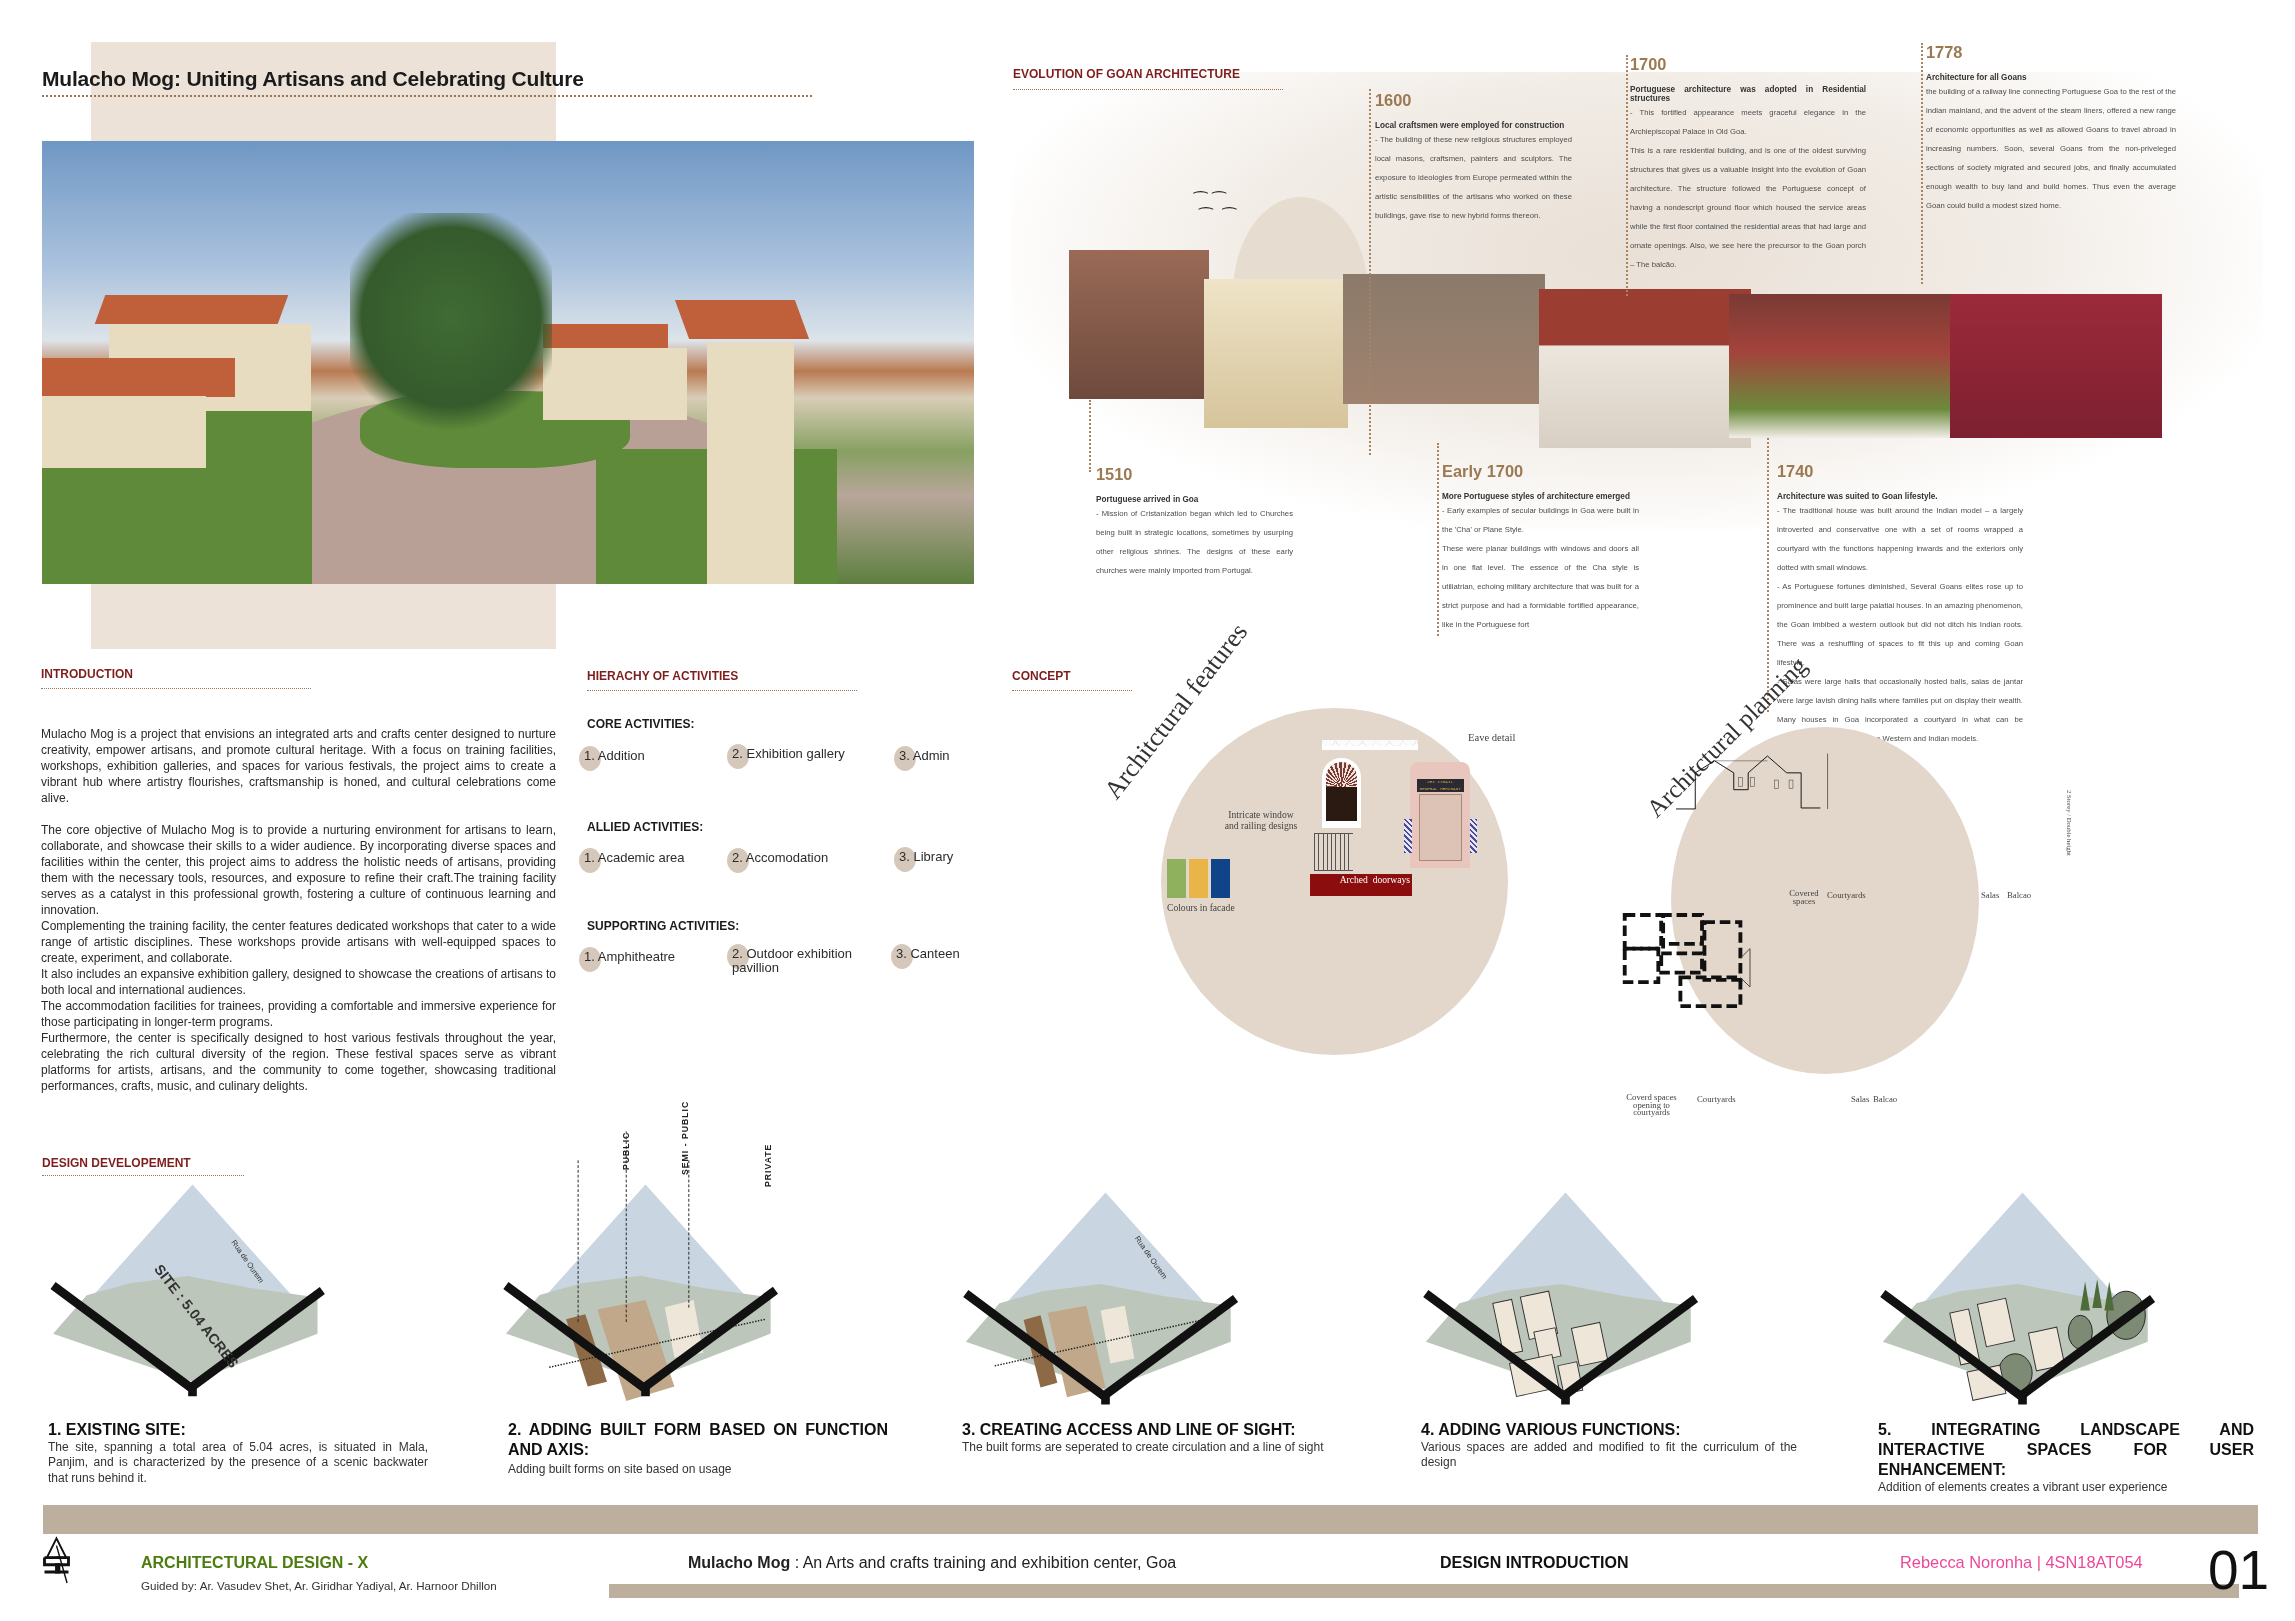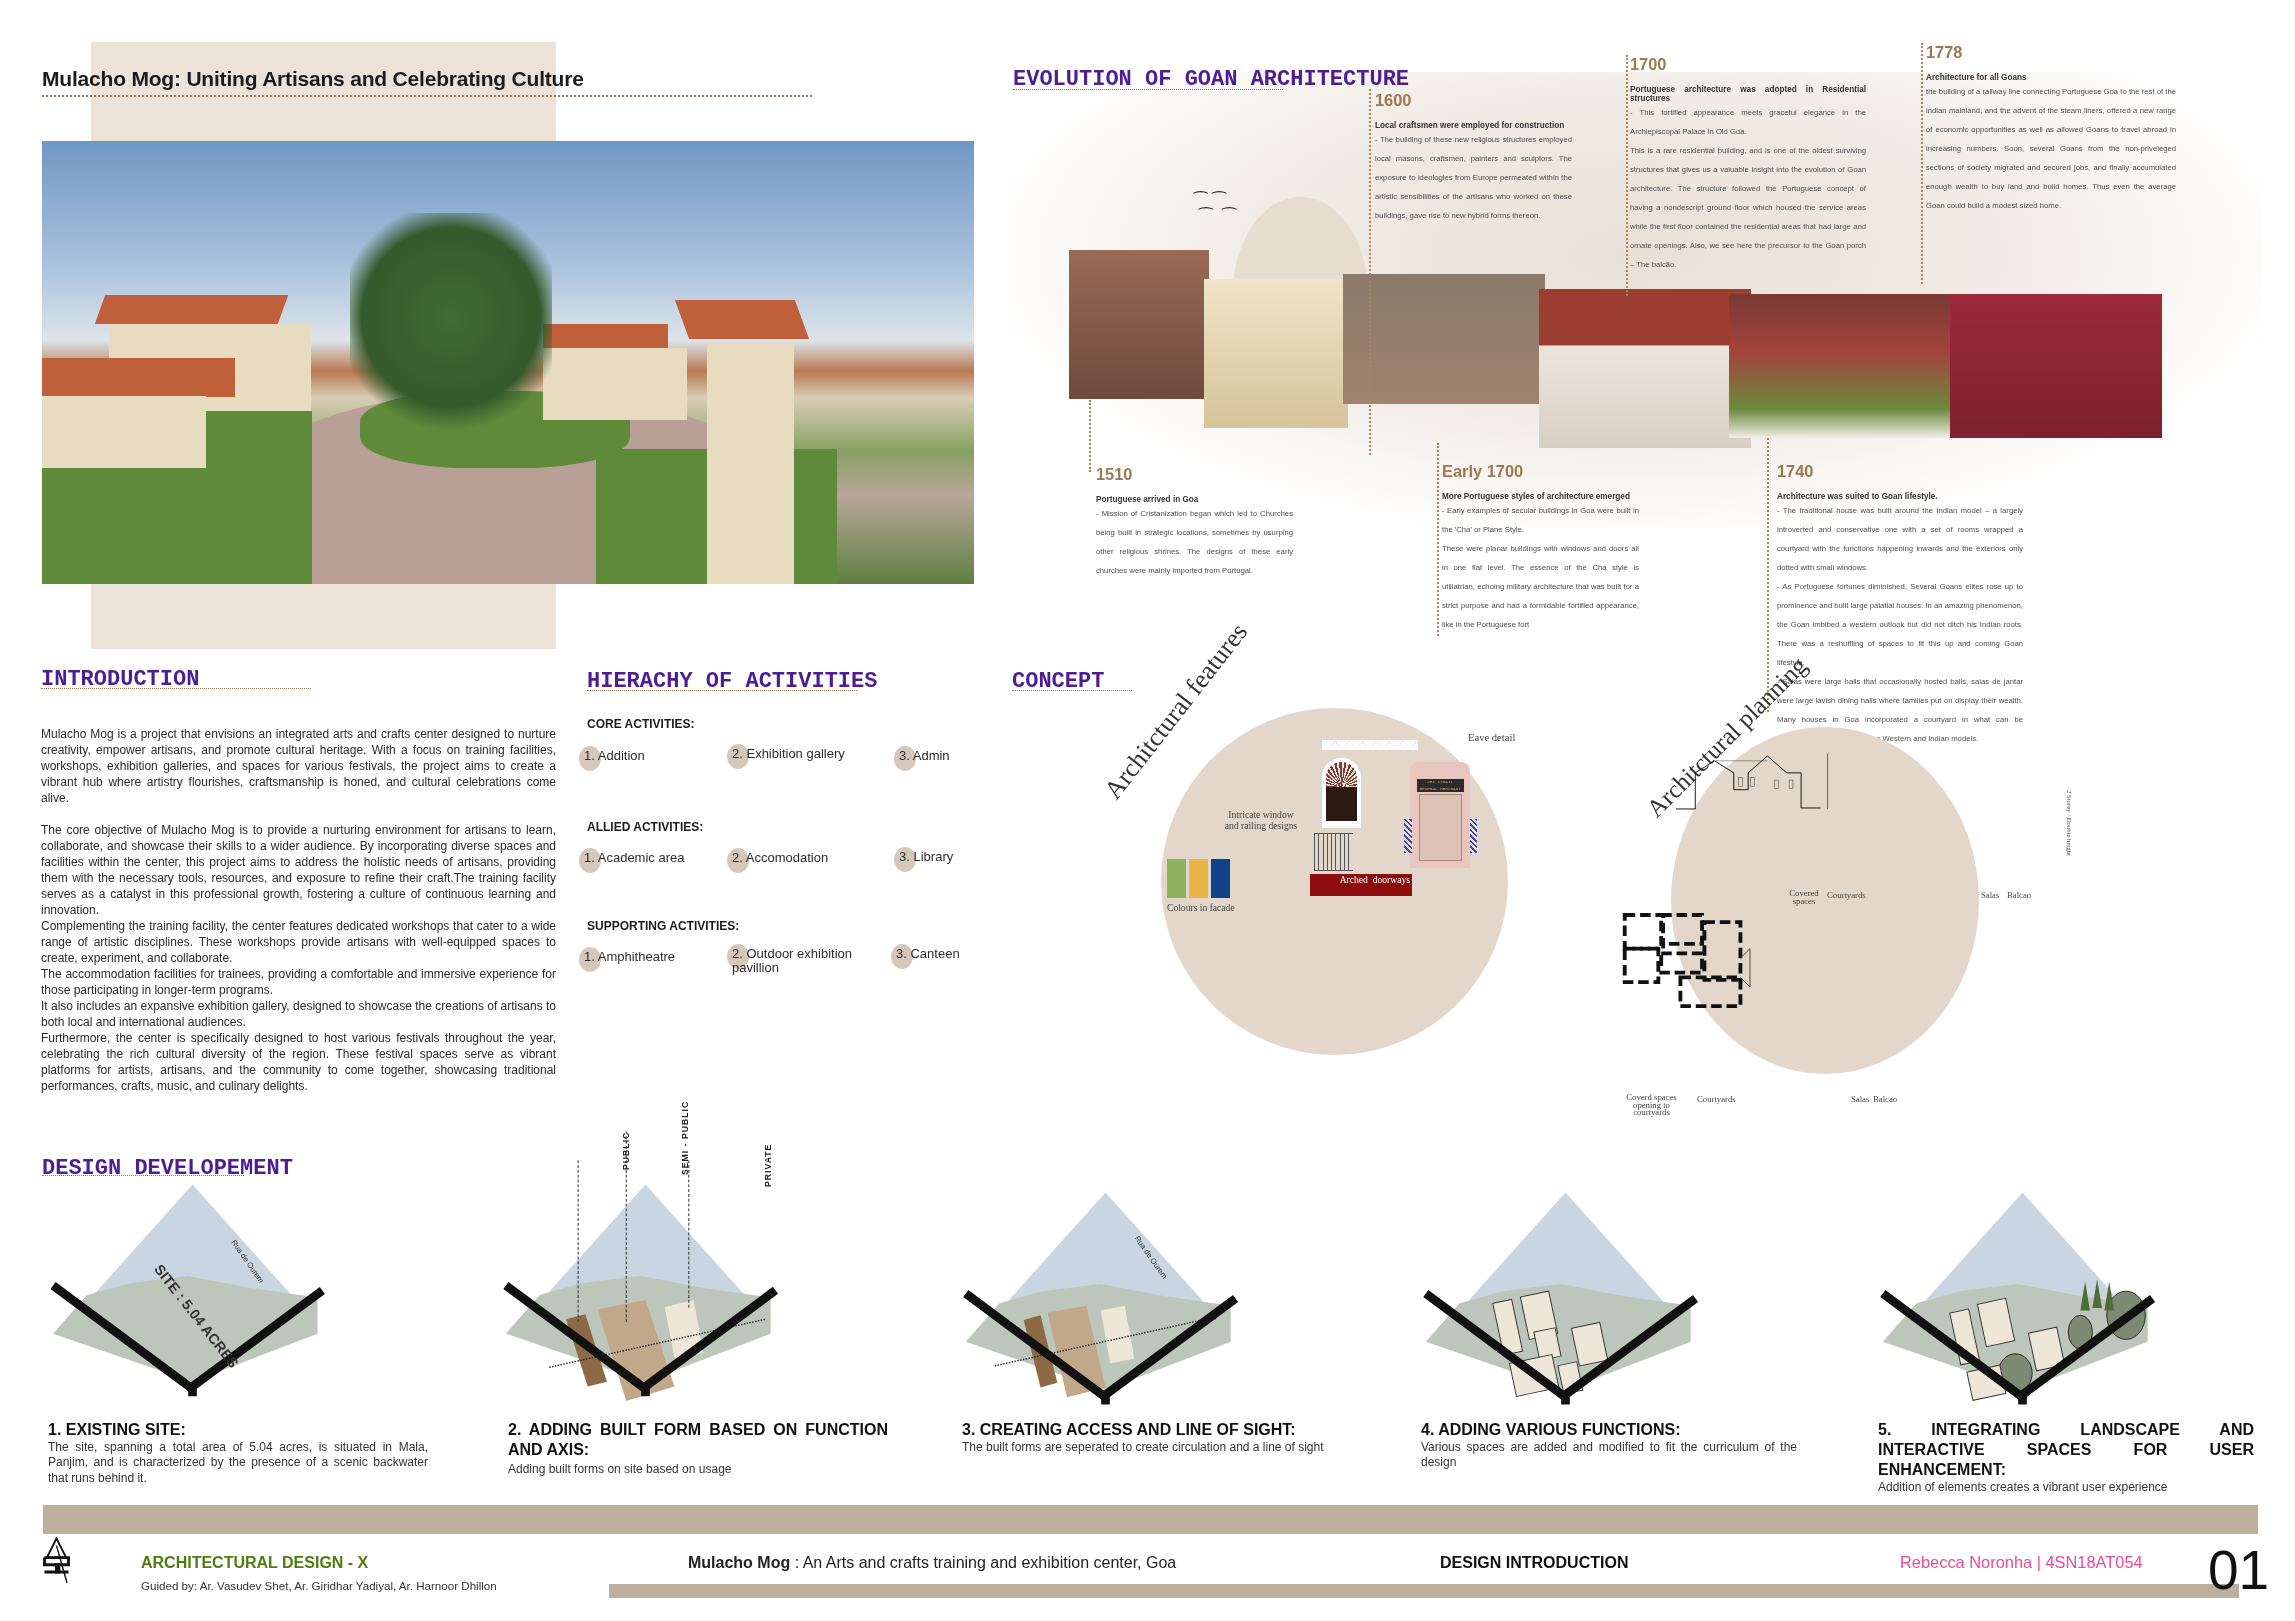--- a/index.html
+++ b/index.html
@@ -1,21 +1,21 @@
 <!DOCTYPE html>
 <html style="font-size:7.7px"><head>
 <meta charset="utf-8">
 <style>
   * { box-sizing: border-box; margin: 0; padding: 0; }
   html, body { width: 2295px; height: 1621px; background: #ffffff; overflow: hidden; }
   body { position: relative; font-family: "DejaVu Sans", "Liberation Sans", sans-serif; color: #222; }
   .abs { position: absolute; }
   .dotline { border-bottom: 2.4px dotted #9a7550; height: 0; }
   .h-title { font-family: "Liberation Sans", sans-serif; font-weight: 700; font-size: 21px; color: #1b1b1b; letter-spacing: -0.2px; }
-  .h-section { font-family: Liberation Mono, monospace; font-weight: 700; font-size: 22px; color: #4c1d95; }
+  .h-section { font-family: Liberation Sans, sans-serif; font-weight: 700; font-size: 12px; color: #7f1d1d; }
   .body-text { font-family: "Liberation Sans", sans-serif; font-size: 12px; line-height: 16px; color: #2a2a2a; text-align: justify; }
   .tl-block { position: absolute; font-family: "Liberation Sans", sans-serif; color: #4d4d4d; }
   .tl-block .yr { font-size: 16.4px; font-weight: 700; color: #9b7a52; }
   .tl-block .hd { font-size: 8.2px; font-weight: 700; color: #333; margin-top: 10.6px; text-align: justify; }
   .tl-block .tx { font-size: 7.7px; line-height: 19px; text-align: justify; white-space: pre-line; }
   .tl-dots { position: absolute; width: 0; border-left: 2.9px dotted #a88463; }
 
   
   .hero-bg { background: #ece2d8; }
   .hero { background: linear-gradient(180deg, #6f97c4 0%, #aac2dd 28%, #dde4ea 45%, #b97a52 52%, #d9cdb7 58%, #87a062 70%, #b8a69a 80%, #5e7f3f 100%); overflow: hidden; }
@@ -128,22 +128,22 @@
   <div class="hd">Architecture for all Goans</div>
   <div class="tx">the building of a railway line connecting Portuguese Goa to the rest of the indian mainland, and the advent of the steam liners, offered a new range of economic opportunities as well as allowed Goans to travel abroad in increasing numbers. Soon, several Goans from the non-priveleged sections of society migrated and secured jobs, and finally accumulated enough wealth to buy land and build homes. Thus even the average Goan could build a modest sized home.</div>
 </div>
 
 <div class="abs h-section" style="left:41px; top:667px;">INTRODUCTION</div>
 <div class="abs dotline" style="left:41px; top:688px; width:270px; border-bottom-width:1.9px;"></div>
 <div class="abs" style="left:41px; top:703px; width:515px;margin-top:23px;">
   <p class="body-text" style="margin-bottom:16px;">Mulacho Mog is a project that envisions an integrated arts and crafts center designed to nurture creativity, empower artisans, and promote cultural heritage. With a focus on training facilities, workshops, exhibition galleries, and spaces for various festivals, the project aims to create a vibrant hub where artistry flourishes, craftsmanship is honed, and cultural celebrations come alive.</p>
   <p class="body-text">The core objective of Mulacho Mog is to provide a nurturing environment for artisans to learn, collaborate, and showcase their skills to a wider audience. By incorporating diverse spaces and facilities within the center, this project aims to address the holistic needs of artisans, providing them with the necessary tools, resources, and exposure to refine their craft.The training facility serves as a catalyst in this professional growth, fostering a culture of continuous learning and innovation.</p>
   <p class="body-text">Complementing the training facility, the center features dedicated workshops that cater to a wide range of artistic disciplines. These workshops provide artisans with well-equipped spaces to create, experiment, and collaborate.</p>
+  <p class="body-text">It also includes an expansive exhibition gallery, designed to showcase the creations of artisans to both local and international audiences.</p>
   <p class="body-text">The accommodation facilities for trainees, providing a comfortable and immersive experience for those participating in longer-term programs.</p>
-  <p class="body-text">It also includes an expansive exhibition gallery, designed to showcase the creations of artisans to both local and international audiences.</p>
   <p class="body-text">Furthermore, the center is specifically designed to host various festivals throughout the year, celebrating the rich cultural diversity of the region. These festival spaces serve as vibrant platforms for artists, artisans, and the community to come together, showcasing traditional performances, crafts, music, and culinary delights.</p>
 </div>
 
 <div class="abs h-section" style="left:587px; top:669px;">HIERACHY OF ACTIVITIES</div>
 <div class="abs dotline" style="left:587px; top:690px; width:270px; border-bottom-width:1.9px;"></div>
 
 <div class="abs act-head" style="left:587px; top:717px;">CORE ACTIVITIES:</div>
 <div class="act-item" style="left:584px; top:749px;"><span class="dot"></span><span class="num">1.</span> <span class="lbl">Addition</span></div>
 <div class="act-item" style="left:732px; top:747px;"><span class="dot"></span><span class="num">2.</span> <span class="lbl">Exhibition gallery</span></div>
 <div class="act-item" style="left:899px; top:749px;"><span class="dot"></span><span class="num">3.</span> <span class="lbl">Admin</span></div>

